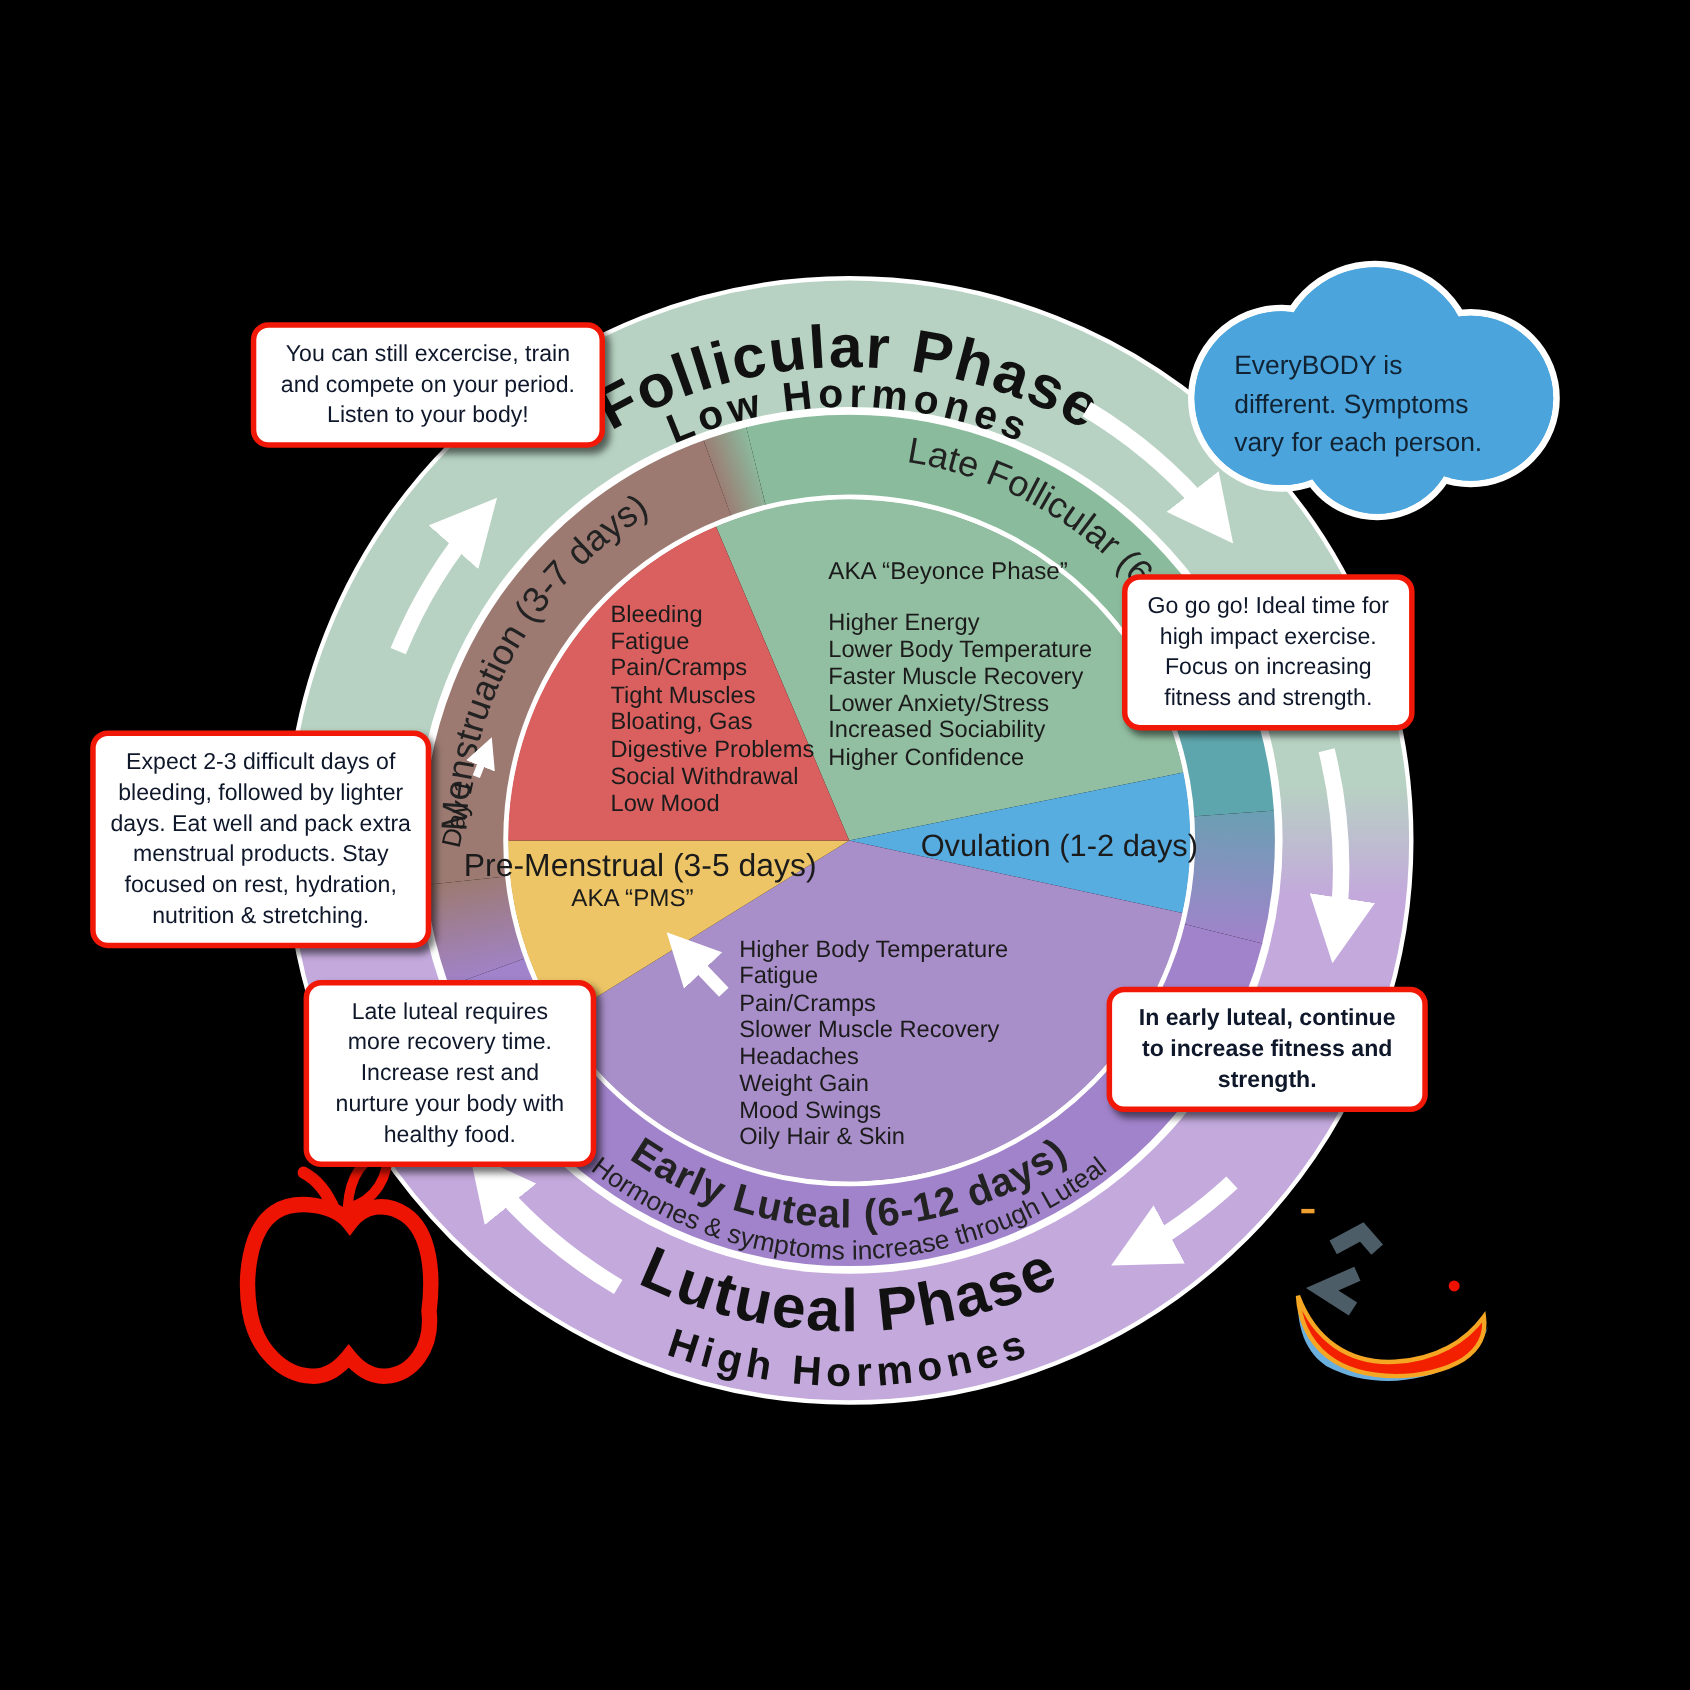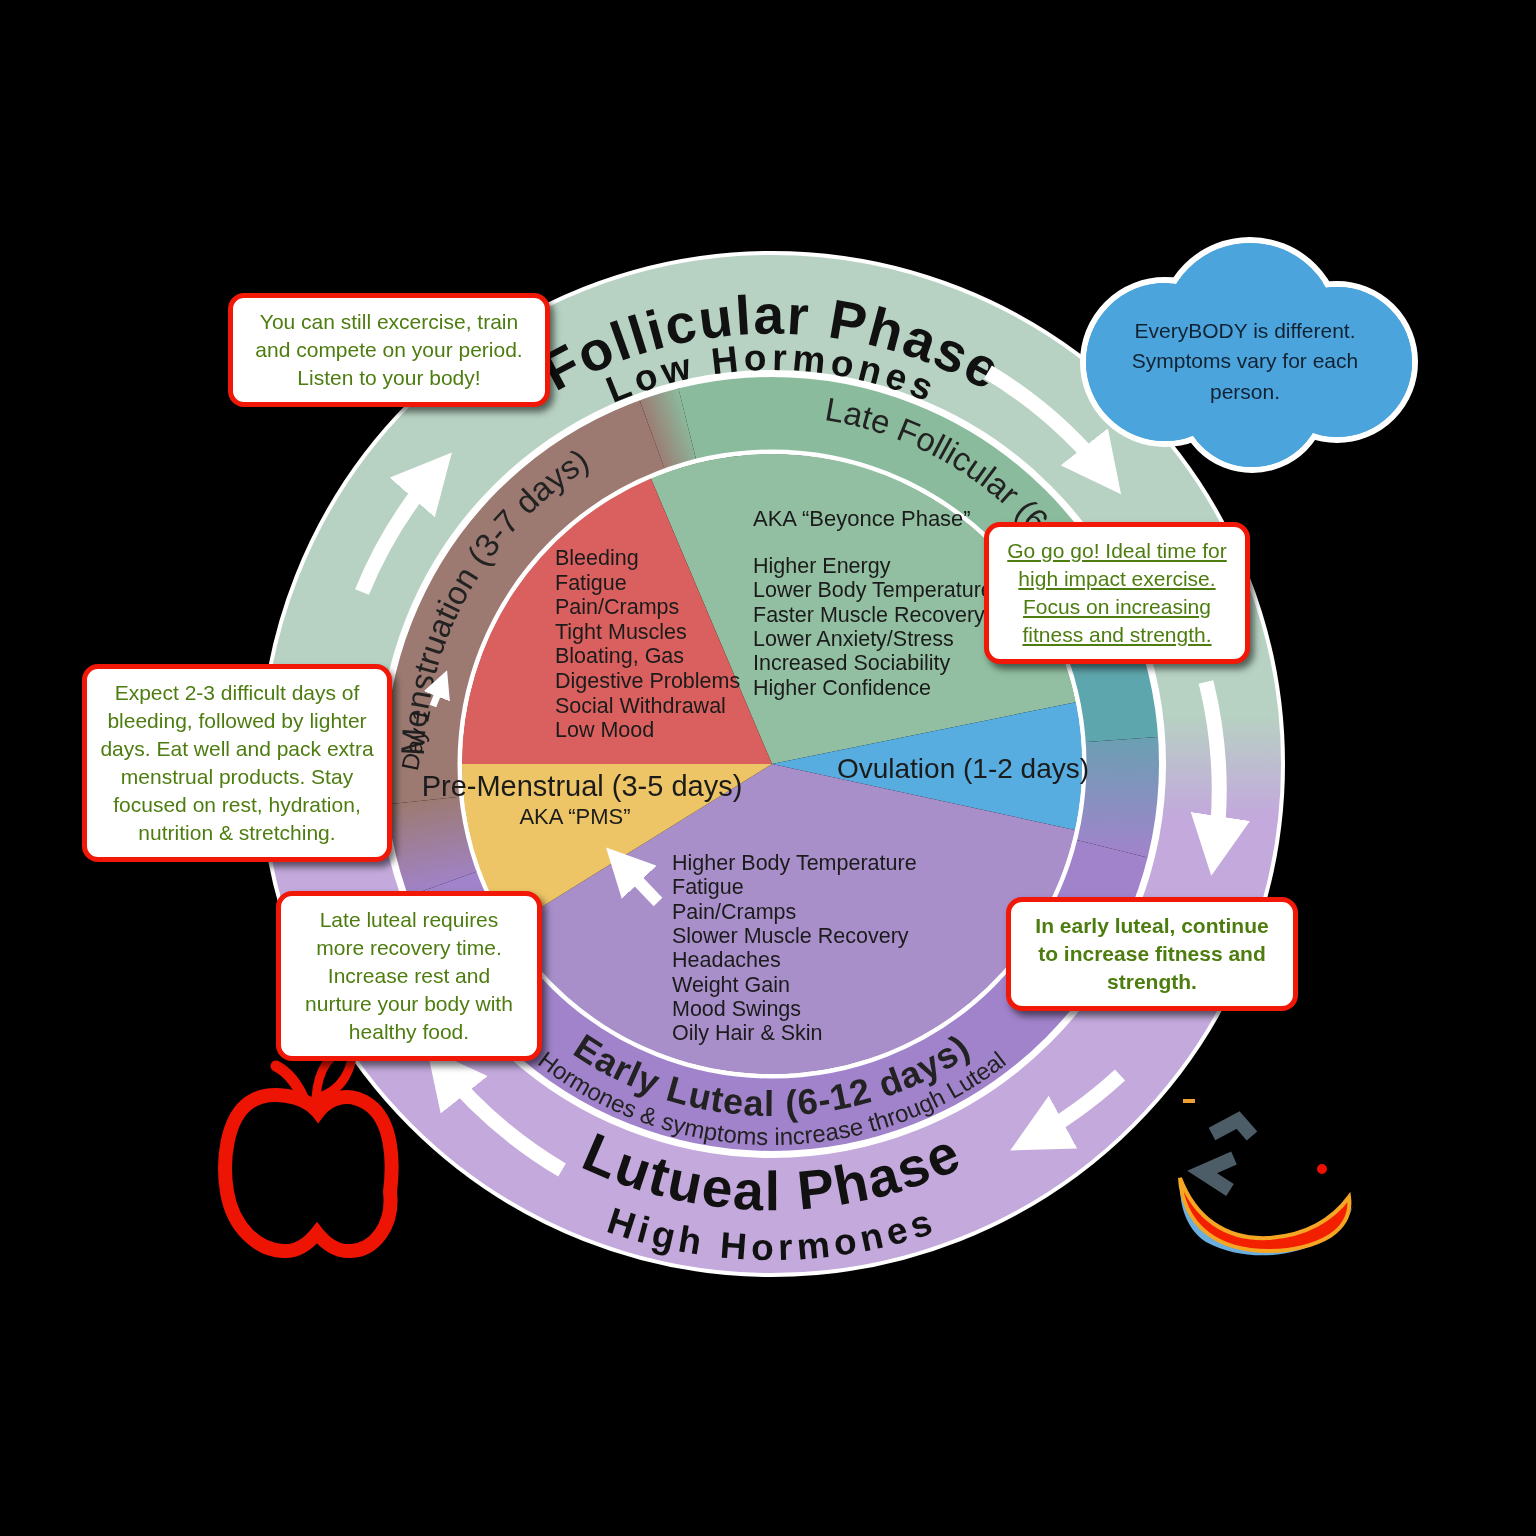--- a/index.html
+++ b/index.html
@@ -1,22 +1,22 @@
 <!DOCTYPE html>
 <html><head>
 <meta charset="utf-8">
 <style>
   html,body{margin:0;padding:0;background:#000;}
   #stage{position:relative;width:1536px;height:1536px;background:#000;overflow:hidden;
          font-family:"Liberation Sans", sans-serif;}
   #stage svg{position:absolute;left:0;top:0;}
   .callout{position:absolute;background:#fff;border:5px solid #f21807;border-radius:16px;
-           padding:10px 12px;font-size:21px;line-height:1.33;color:#4d7c0f;text-align:center;
+           padding:10px 12px;font-size:21px;line-height:1.33;color:#0f172a;text-align:center;
            box-shadow:4px 5px 7px rgba(0,0,0,0.55);}
-  .cloud-text{position:absolute;font-size:21px;line-height:1.45;color:#123;text-align:center;}
+  .cloud-text{position:absolute;font-size:24px;line-height:1.45;color:#123;}
   text{fill:#1b1b1b;}
   .big-title{font-size:55px;font-weight:bold;letter-spacing:2px;fill:#111;}
   .sub-title{font-size:37px;font-weight:bold;letter-spacing:5px;fill:#111;}
   .ring-label{font-size:33px;fill:#222;}
   .ring-label-bold{font-size:36px;font-weight:bold;letter-spacing:1px;fill:#222;}
   .ring-note{font-size:24px;fill:#222;}
   .sym{font-size:21.5px;}
   .slice-title{font-size:29px;}
   .slice-aka{font-size:22px;}
 </style>
@@ -177,18 +177,18 @@
     <circle cx="1322" cy="1169" r="5" fill="#ee1100"></circle>
     <path d="M1183,1101 L1195,1101" stroke="#f0a030" stroke-width="4"></path>
     <path d="M1180,1190 C 1198,1248 1268,1264 1330,1232 C 1342,1224 1350,1214 1353,1205 C 1342,1248 1262,1272 1206,1242 C 1188,1230 1181,1210 1180,1190 Z" fill="#6aaede"></path>
     <path d="M1180,1178 C 1195,1218 1226,1240 1268,1238 C 1306,1236 1333,1219 1349,1197 C 1351,1212 1345,1226 1330,1236 C 1299,1255 1239,1258 1207,1233 C 1189,1219 1181,1198 1180,1178 Z" fill="#f32000" stroke="#f5a623" stroke-width="4"></path>
   </g>
 </svg>
 
 <div class="callout" style="left:228px;top:293px;width:288px;">You can still excercise, train and compete on your period. Listen to your body!</div>
 <div class="callout" style="left:82px;top:664px;width:276px;">Expect 2-3 difficult days of bleeding, followed by lighter days. Eat well and pack extra menstrual products. Stay focused on rest, hydration, nutrition &amp; stretching.</div>
 <div class="callout" style="left:276px;top:891px;width:232px;">Late luteal requires more recovery time. Increase rest and nurture your body with healthy food.</div>
-<div class="callout" style="left:984px;top:522px;width:232px;text-decoration:underline;">Go go go! Ideal time for high impact exercise. Focus on increasing fitness and strength.</div>
+<div class="callout" style="left:1020px;top:522px;width:232px;">Go go go! Ideal time for high impact exercise. Focus on increasing fitness and strength.</div>
 <div class="callout" style="left:1006px;top:897px;width:258px;font-weight:bold;">In early luteal, continue to increase fitness and strength.</div>
 
 <div class="cloud-text" style="left:1122px;top:316px;width:246px;">EveryBODY is different. Symptoms vary for each person.</div>
 
 </div>
 
 </body></html>

